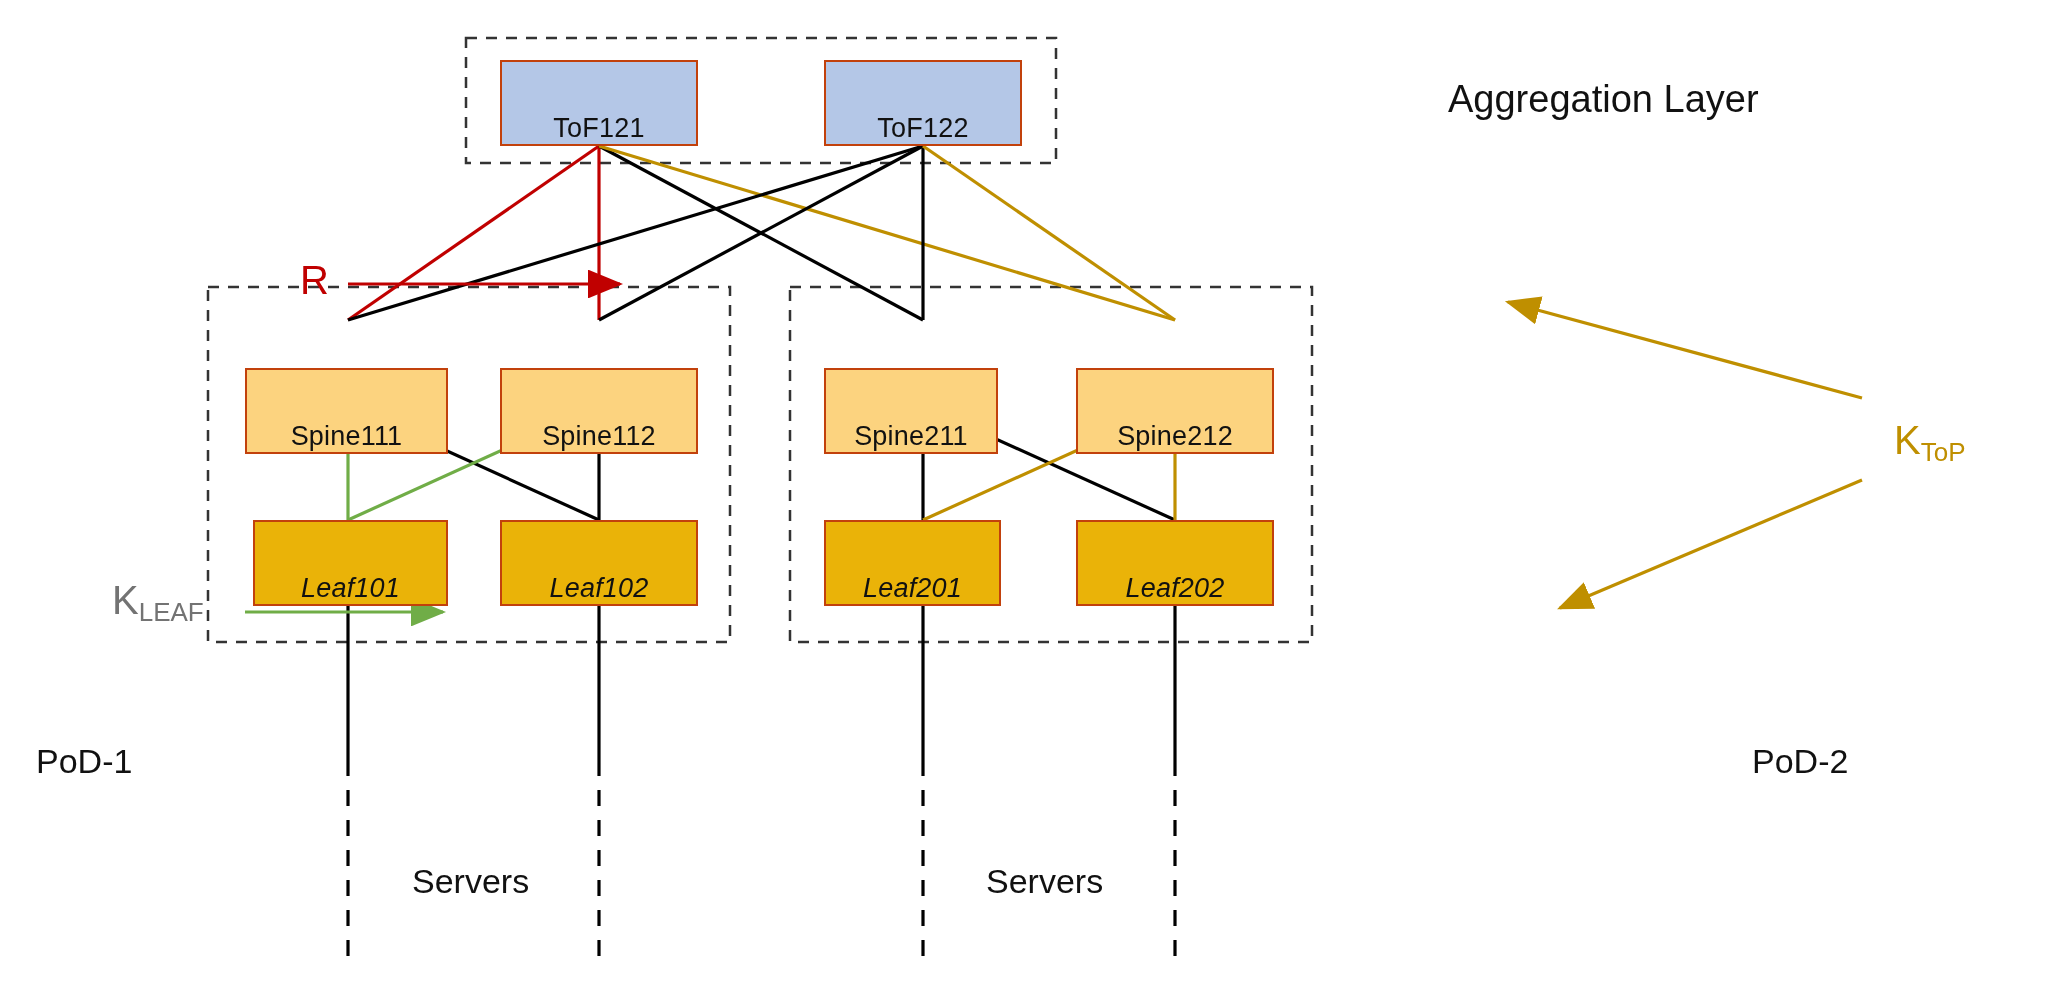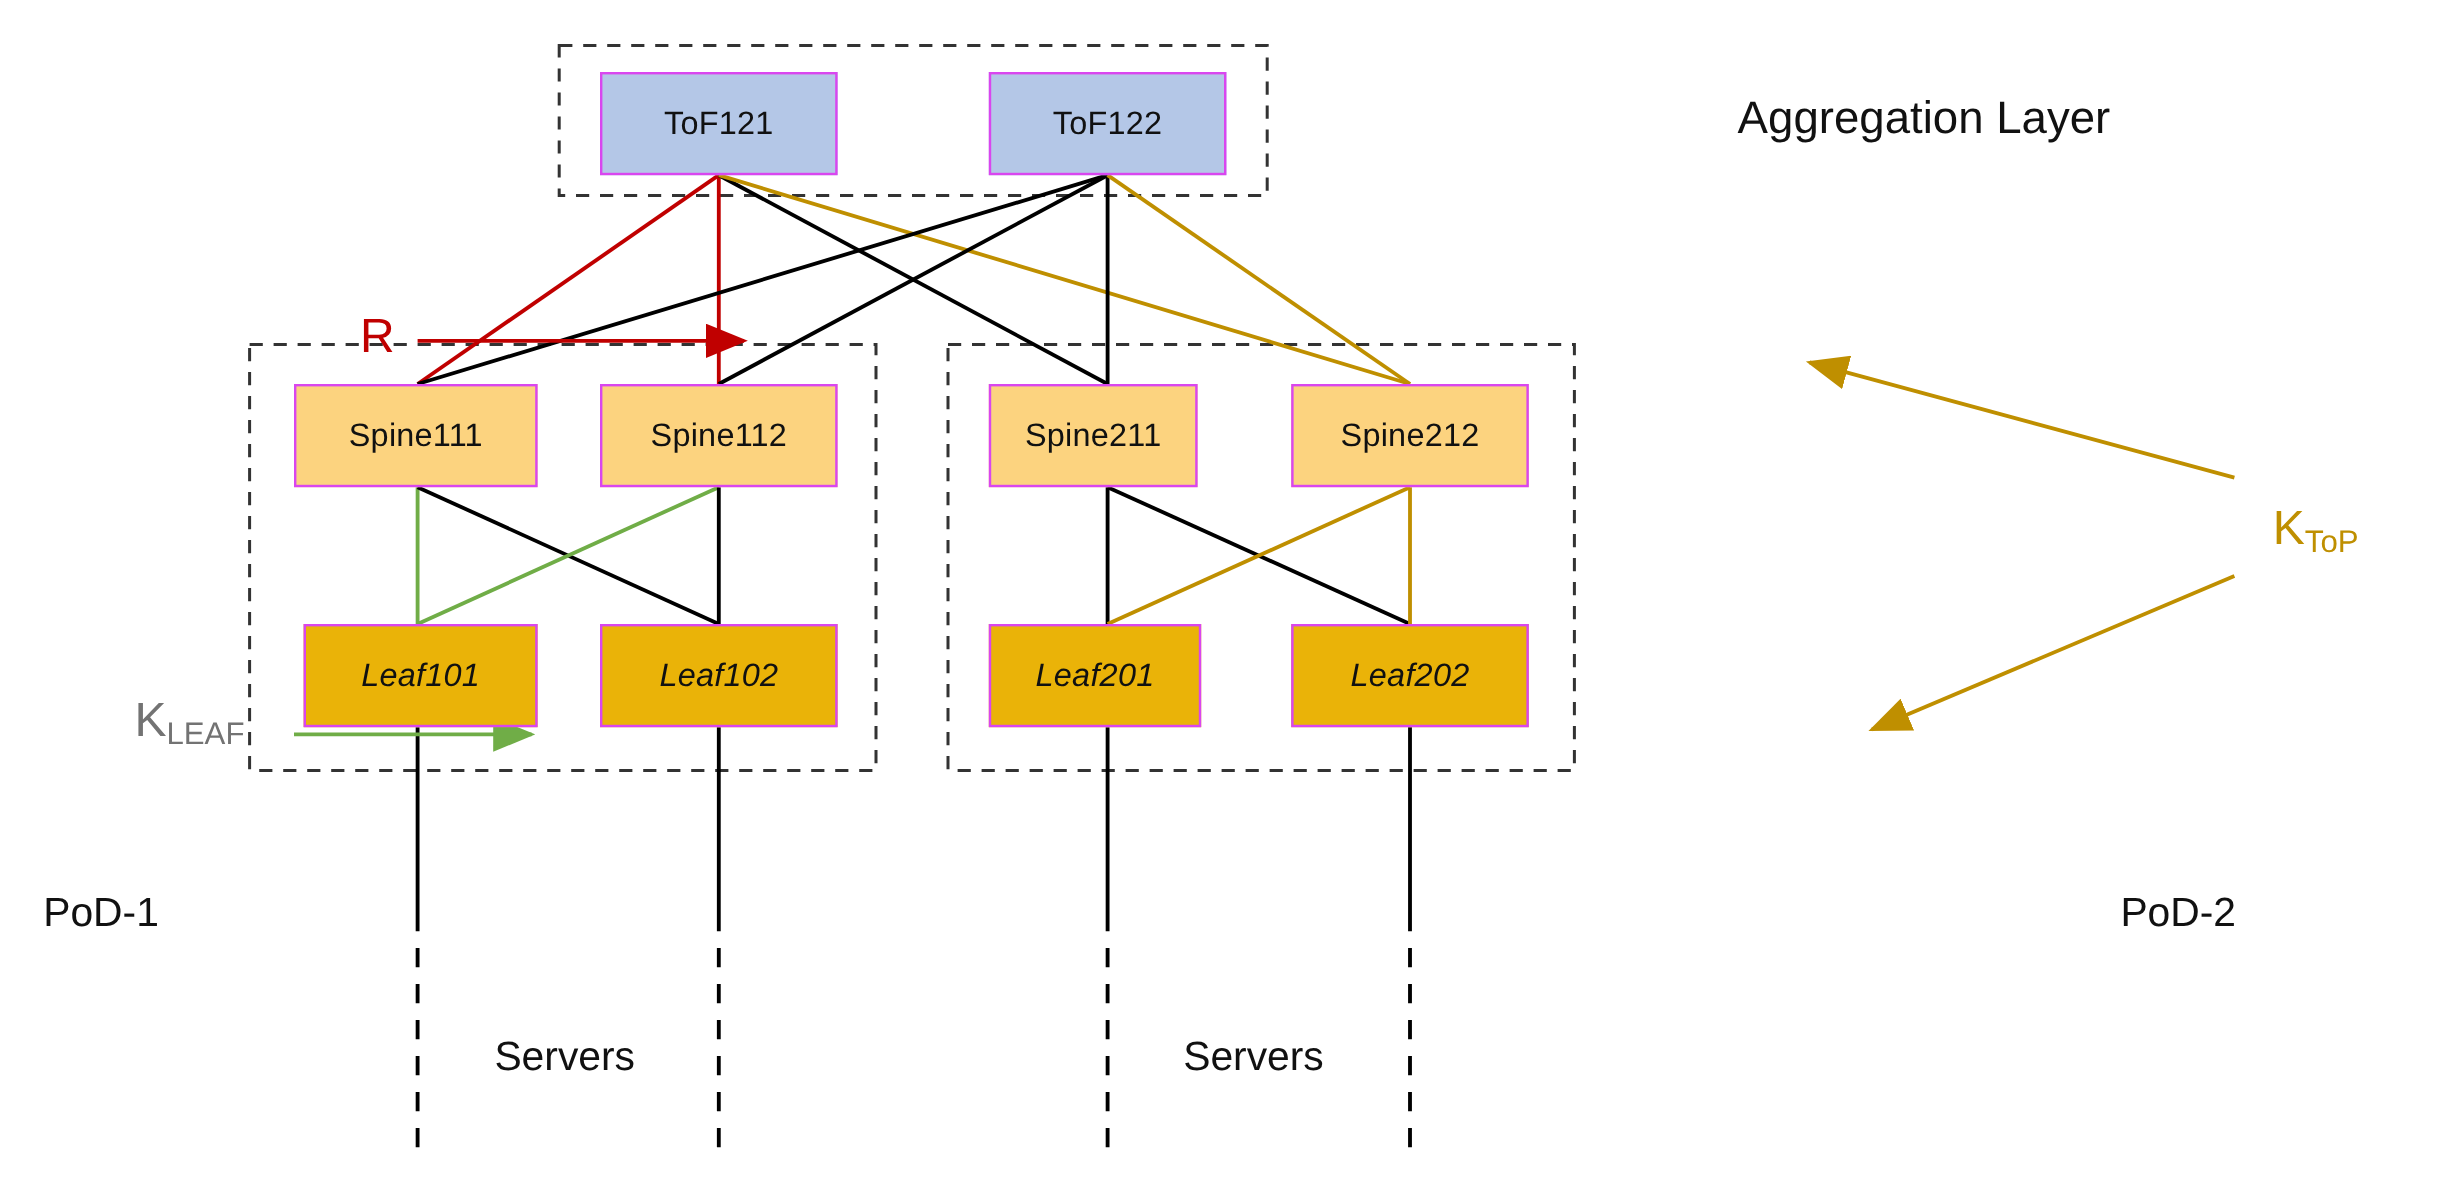--- a/index.html
+++ b/index.html
@@ -1,22 +1,22 @@
 <!DOCTYPE html>
 <html><head>
 <meta charset="utf-8">
 <style>
   html,body{margin:0;padding:0;background:#ffffff;}
   body{width:2048px;height:996px;overflow:hidden;font-family:"Liberation Sans",sans-serif;}
   #stage{position:relative;width:2048px;height:996px;background:#fff;}
   #wires{position:absolute;left:0;top:0;width:2048px;height:996px;}
-  .node{position:absolute;box-sizing:border-box;border:2px solid #d946ef;display:flex;align-items:center;justify-content:center;font-size:27px;color:#111;letter-spacing:.2px;}
+  .node{position:absolute;box-sizing:border-box;border:2px solid #c2410c;display:flex;align-items:flex-end;justify-content:center;font-size:27px;color:#111;letter-spacing:.2px;}
   .tof{background:#b4c7e7;}
   .spine{background:#ffd униs;}
-  .spine{background:#fcd islands;}
+  .spine{background:#fcd islands;margin-top:48px;}
   .label{position:absolute;color:#111;white-space:nowrap;}
   .lbl-agg{font-size:38px;}
   .lbl-pod{font-size:34px;}
   .lbl-srv{font-size:34px;}
   .ktag{position:absolute;white-space:nowrap;font-size:40px;}
   .ktag sub{font-size:26px;vertical-align:baseline;position:relative;top:7px;}
 </style>
 <style>
   .spine{background:#fcd37f;}
   .leaf{background:#eab308;font-style:italic;}
@@ -107,21 +107,21 @@
       <div class="node leaf" style="left: 824px; top: 520px; width: 177px; height: 86px;">
         <span>Leaf201</span>
       </div>
       <div class="node leaf" style="left: 1076px; top: 520px; width: 198px; height: 86px;">
         <span>Leaf202</span>
       </div>
     </div>
   <div id="text-layer">
       <div class="label lbl-agg" style="left: 1448px; top: 78px;">Aggregation Layer</div>
       <div class="label lbl-pod" style="left: 36px; top: 742px;">PoD-1</div>
-      <div class="label lbl-pod" style="left: 1752px; top: 742px; margin-left: 15px;">PoD-2</div>
+      <div class="label lbl-pod" style="left: 1752px; top: 742px;">PoD-2</div>
       <div class="label lbl-srv" style="left: 412px; top: 862px;">Servers</div>
       <div class="label lbl-srv" style="left: 986px; top: 862px;">Servers</div>
       <div class="ktag" style="left: 300px; top: 258px; color: rgb(192, 0, 0);"><span>R</span></div>
       <div class="ktag" style="left: 112px; top: 578px; color: #737373;"><span>K</span><sub>LEAF</sub></div>
       <div class="ktag" style="left: 1894px; top: 418px; color: rgb(191, 143, 0);"><span>K</span><sub>ToP</sub></div>
     </div>
 
 </div>
 
 </body></html>

